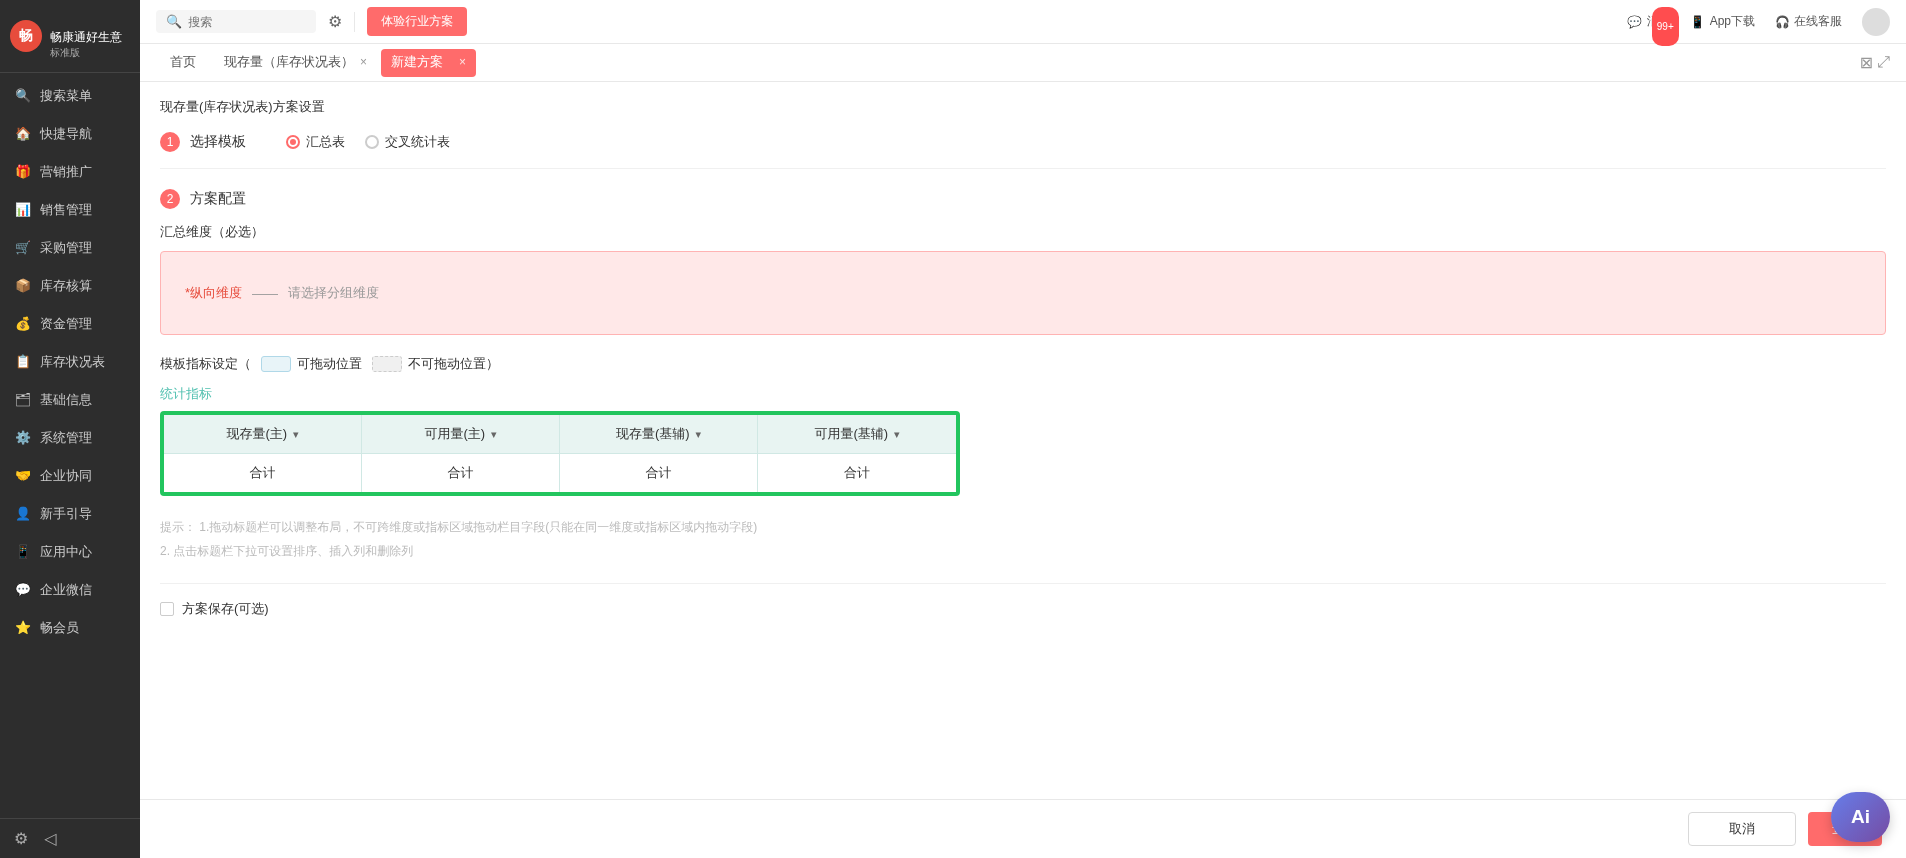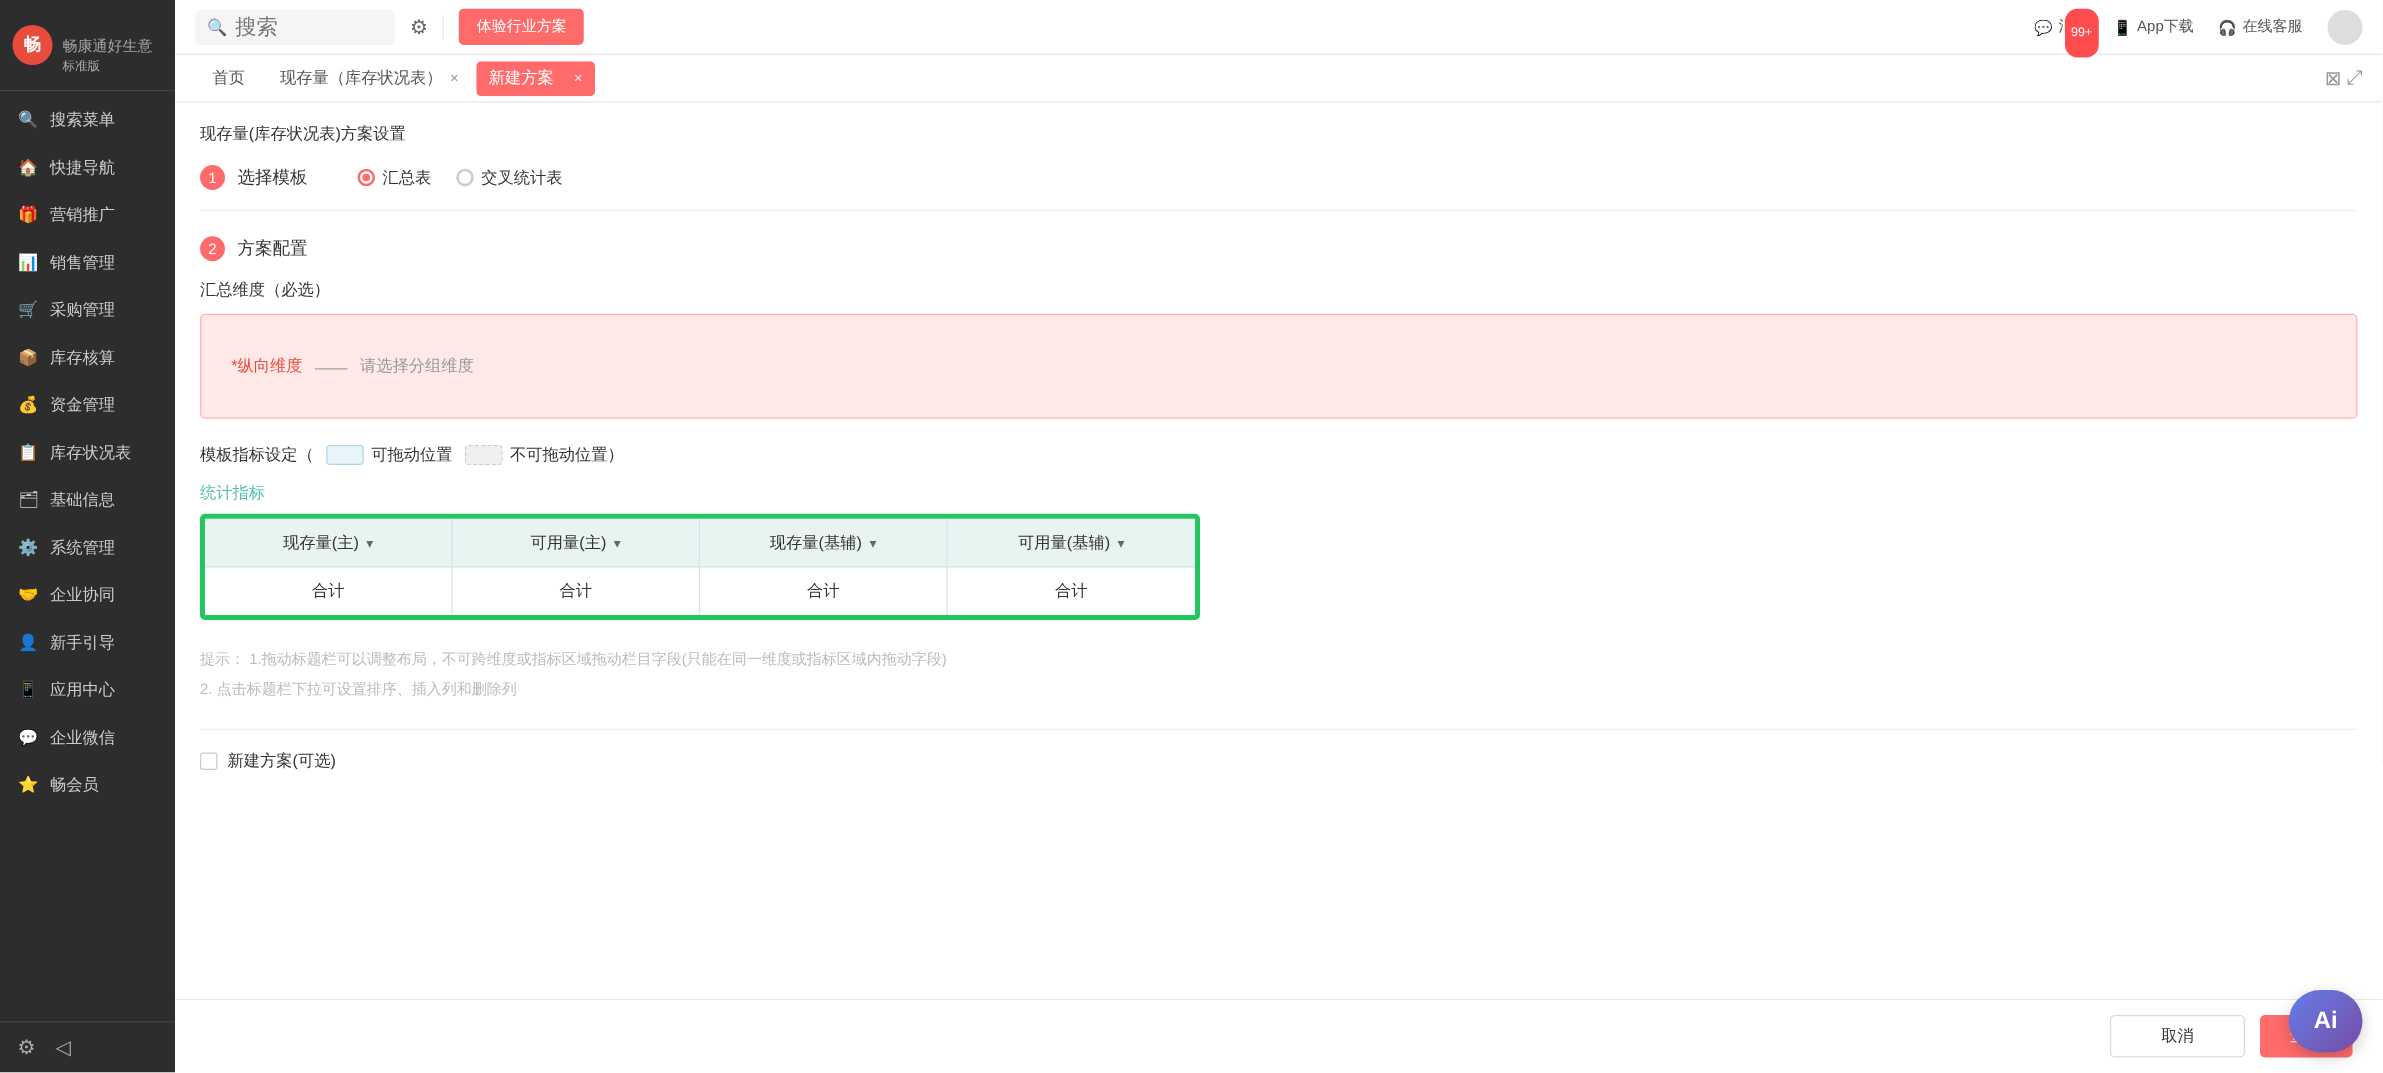--- a/index.html
+++ b/index.html
@@ -2,35 +2,35 @@
 <html><head>
   <meta charset="utf-8">
   <style>
     * { box-sizing: border-box; margin: 0; padding: 0; }
     body { font-family: -apple-system, BlinkMacSystemFont, "PingFang SC", "Microsoft YaHei", sans-serif; font-size: 13px; background: #f5f5f5; display: flex; height: 858px; overflow: hidden; }
 
     
     .sidebar { width: 140px; background: #2d2d2d; color: #ccc; display: flex; flex-direction: column; height: 100%; flex-shrink: 0; }
     .sidebar-logo { padding: 12px 10px; display: flex; align-items: center; gap: 8px; border-bottom: 1px solid #444; }
     .sidebar-logo-icon { width: 32px; height: 32px; background: #e74c3c; border-radius: 50%; display: flex; align-items: center; justify-content: center; color: white; font-size: 14px; font-weight: bold; }
-    .sidebar-logo-text { font-size: 12px; color: #a3a3a3; line-height: 1.3; margin-top: 18px; }
+    .sidebar-logo-text { font-size: 12px; color: #ffffff; line-height: 1.3; margin-top: 18px; }
     .sidebar-logo-sub { font-size: 10px; color: #aaa; }
     .sidebar-scroll { flex: 1; overflow-y: auto; padding: 4px 0; }
     .sidebar-item { display: flex; align-items: center; gap: 8px; padding: 10px 14px; cursor: pointer; color: #ccc; font-size: 13px; transition: background 0.15s; }
     .sidebar-item-icon { width: 18px; height: 18px; display: flex; align-items: center; justify-content: center; flex-shrink: 0; }
     .sidebar-footer { padding: 10px 14px; display: flex; gap: 16px; border-top: 1px solid #444; }
     .sidebar-footer-icon { color: #aaa; cursor: pointer; font-size: 16px; }
 
     
     .main { flex: 1; display: flex; flex-direction: column; overflow: hidden; }
 
     
     .topbar { background: #fff; height: 44px; display: flex; align-items: center; padding: 0 16px; gap: 12px; border-bottom: 1px solid #e8e8e8; flex-shrink: 0; }
     .topbar-search { display: flex; align-items: center; gap: 6px; background: #f5f5f5; border-radius: 4px; padding: 4px 10px; min-width: 160px; }
-    .topbar-search input { border: none; background: transparent; outline: none; font-size: 17px; color: #b91c1c; width: 100px; }
+    .topbar-search input { border: none; background: transparent; outline: none; font-size: 12px; color: #b91c1c; width: 100px; }
     .topbar-gear { color: #666; cursor: pointer; font-size: 16px; }
     .topbar-btn { background: #ff6b6b; color: white; border: none; border-radius: 4px; padding: 6px 14px; font-size: 12px; cursor: pointer; white-space: nowrap; }
     .topbar-right { margin-left: auto; display: flex; align-items: center; gap: 20px; }
     .topbar-right-item { display: flex; align-items: center; gap: 4px; color: #555; font-size: 12px; cursor: pointer; position: relative; }
     .badge { background: #ff4d4f; color: white; border-radius: 10px; padding: 14px 5px; font-size: 10px; position: absolute; top: -6px; right: -8px; }
     .topbar-avatar { width: 28px; height: 28px; background: #ddd; border-radius: 50%; }
 
     
     .tabs { background: #fff; display: flex; align-items: center; padding: 0 16px; border-bottom: 1px solid #e8e8e8; flex-shrink: 0; height: 38px; }
     .tab { display: flex; align-items: center; gap: 6px; padding: 8px 14px; font-size: 13px; color: #555; cursor: pointer; border-bottom: 2px solid transparent; white-space: nowrap; }
@@ -316,21 +316,21 @@
         <div class="tips">
           <div>提示：   1.拖动标题栏可以调整布局，不可跨维度或指标区域拖动栏目字段(只能在同一维度或指标区域内拖动字段)</div>
           <div>           2. 点击标题栏下拉可设置排序、插入列和删除列</div>
         </div>
       </div>
 
       <div class="divider"></div>
 
       <div class="save-option">
         <div class="checkbox-box"></div>
-        <span>新建方案(可选)</span>
+        <span>方案保存(可选)</span>
       </div>
 
     </div>
   </div>
 </div>
 
 <div class="footer-bar">
   <button class="btn-cancel">取消</button>
   <button class="btn-query">查询</button>
 </div>

